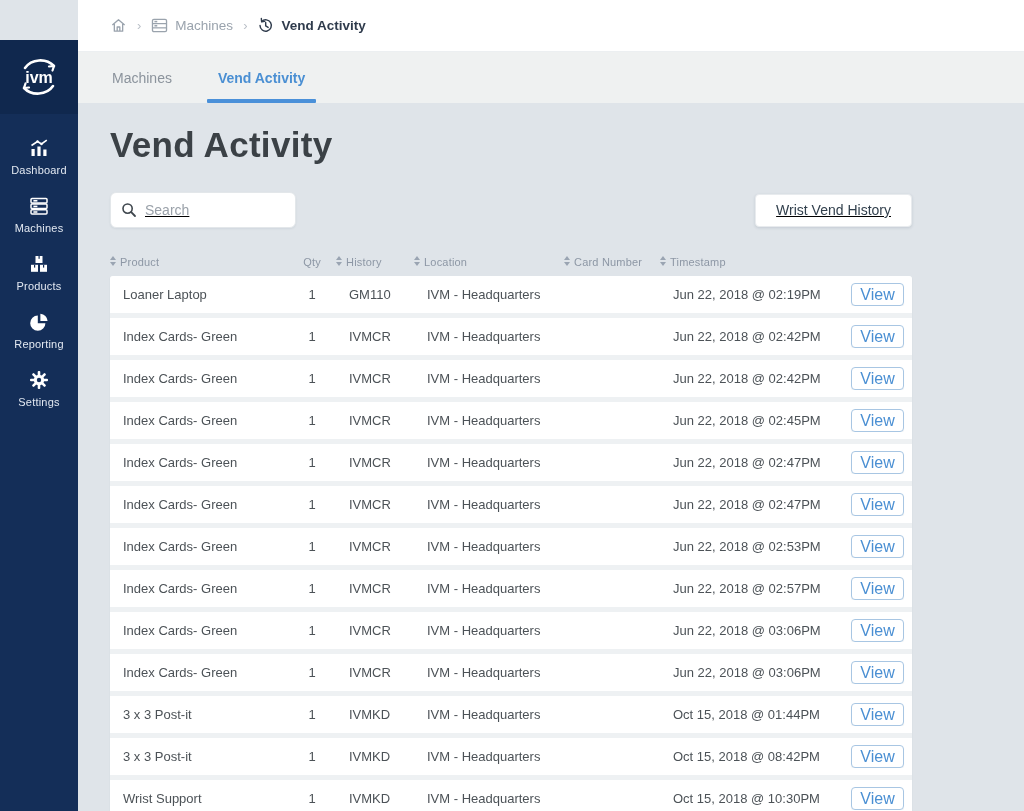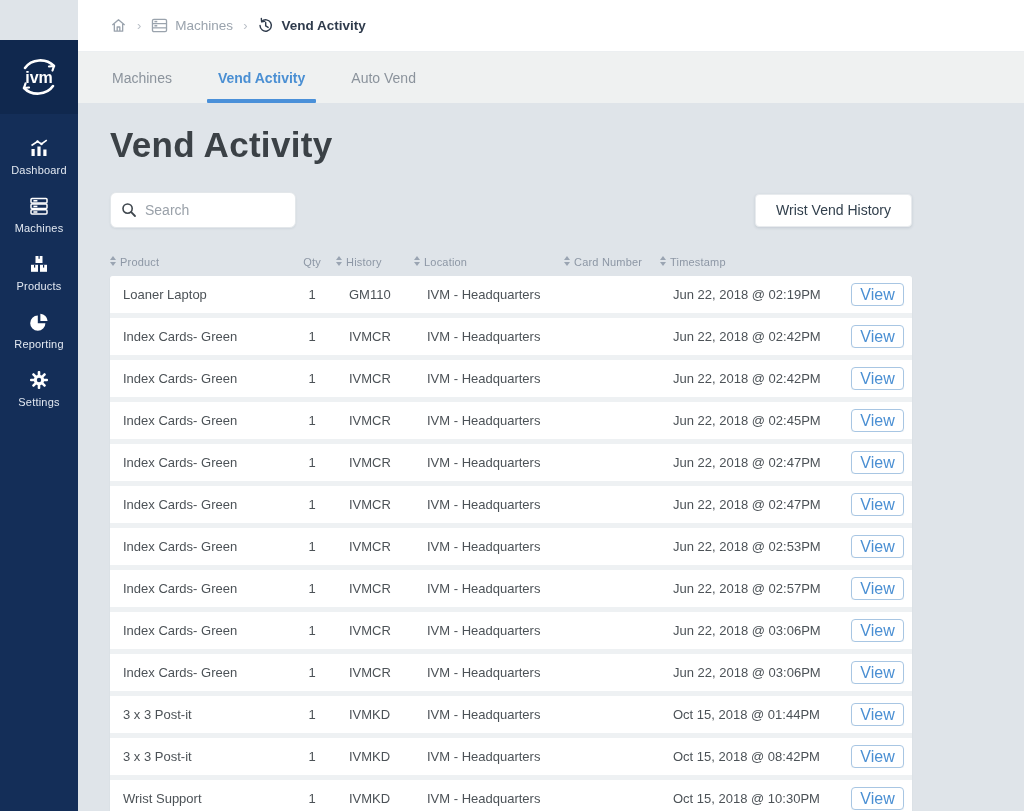--- a/index.html
+++ b/index.html
@@ -35,21 +35,21 @@
   .tab.active { color:#4a8fd3; font-weight:bold; }
   .tab.active::after { content:""; position:absolute; left:-9px; right:-9px; bottom:0;
     height:4px; background:#4a90d9; border-radius:1px; }
 
   
   .main { position:absolute; left:78px; top:103px; width:946px; min-height:708px;
     background:#dfe4e9; padding:22px 0 0 32px; }
   .content { width:802px; }
   .page-title { font-size:35px; font-weight:bold; color:#3b4146; letter-spacing:.3px; }
 
-  .toolbar { margin-top:27px; display:flex; align-items:center; justify-content:space-between; }
+  .toolbar { margin-top:27px; display:flex; align-items:center; justify-content:space-between;text-decoration:underline; }
   .searchbox { width:186px; height:36px; background:#fff; border-radius:6px;
     border:1px solid #e3e7ea; box-shadow:0 1px 2px rgba(40,60,90,.08);
     display:flex; align-items:center; padding:0 10px; gap:8px; }
   .searchbox input { border:none; outline:none; flex:1; font-size:14px; color:#3b4146;
     font-family:"Liberation Sans", sans-serif; background:transparent; min-width:0; }
   .searchbox input::placeholder { color:#9aa1a9; }
   .btn-create { height:33px; padding:0 20px; background:#fff; border:1px solid #e8ebee;
     border-radius:4px; box-shadow:0 1px 3px rgba(40,60,90,.15); font-size:14px;
     color:#32404d; font-family:"Liberation Sans", sans-serif; cursor:pointer; }
 
@@ -189,21 +189,20 @@
         <path d="M9.2 5.8 V9.4 L11.8 11" fill="none" stroke="#2f3b4c" stroke-width="1.5" stroke-linecap="round"></path>
       </svg>
       <span>Vend Activity</span>
     </span>
   </div>
 </header>
 
 <nav class="tabstrip">
   <div class="tab">Machines</div>
   <div class="tab active">Vend Activity</div>
-  <div class="tab">Auto Vend</div>
 </nav>
 
 <main class="main">
   <div class="content">
     <h1 class="page-title">Vend Activity</h1>
 
     <div class="toolbar">
       <div class="searchbox">
         <svg width="16" height="16" viewBox="0 0 16 16">
           <circle cx="6.6" cy="6.6" r="4.6" fill="none" stroke="#3e464d" stroke-width="1.6"></circle>

